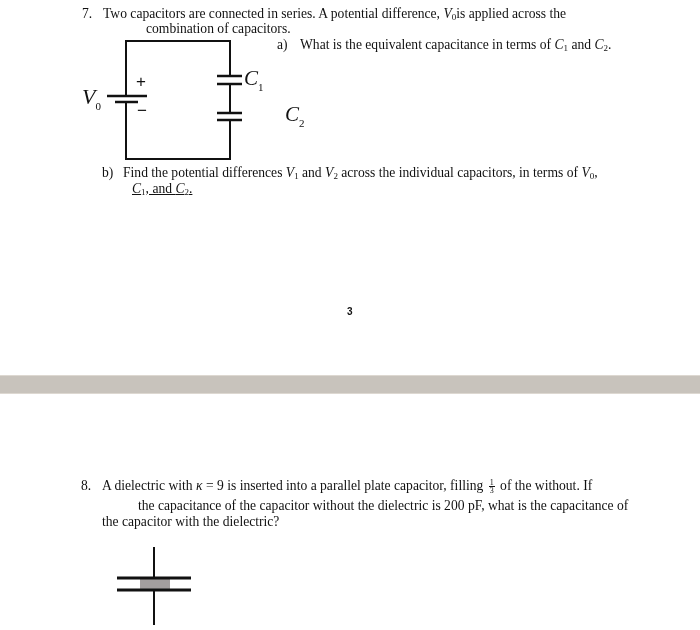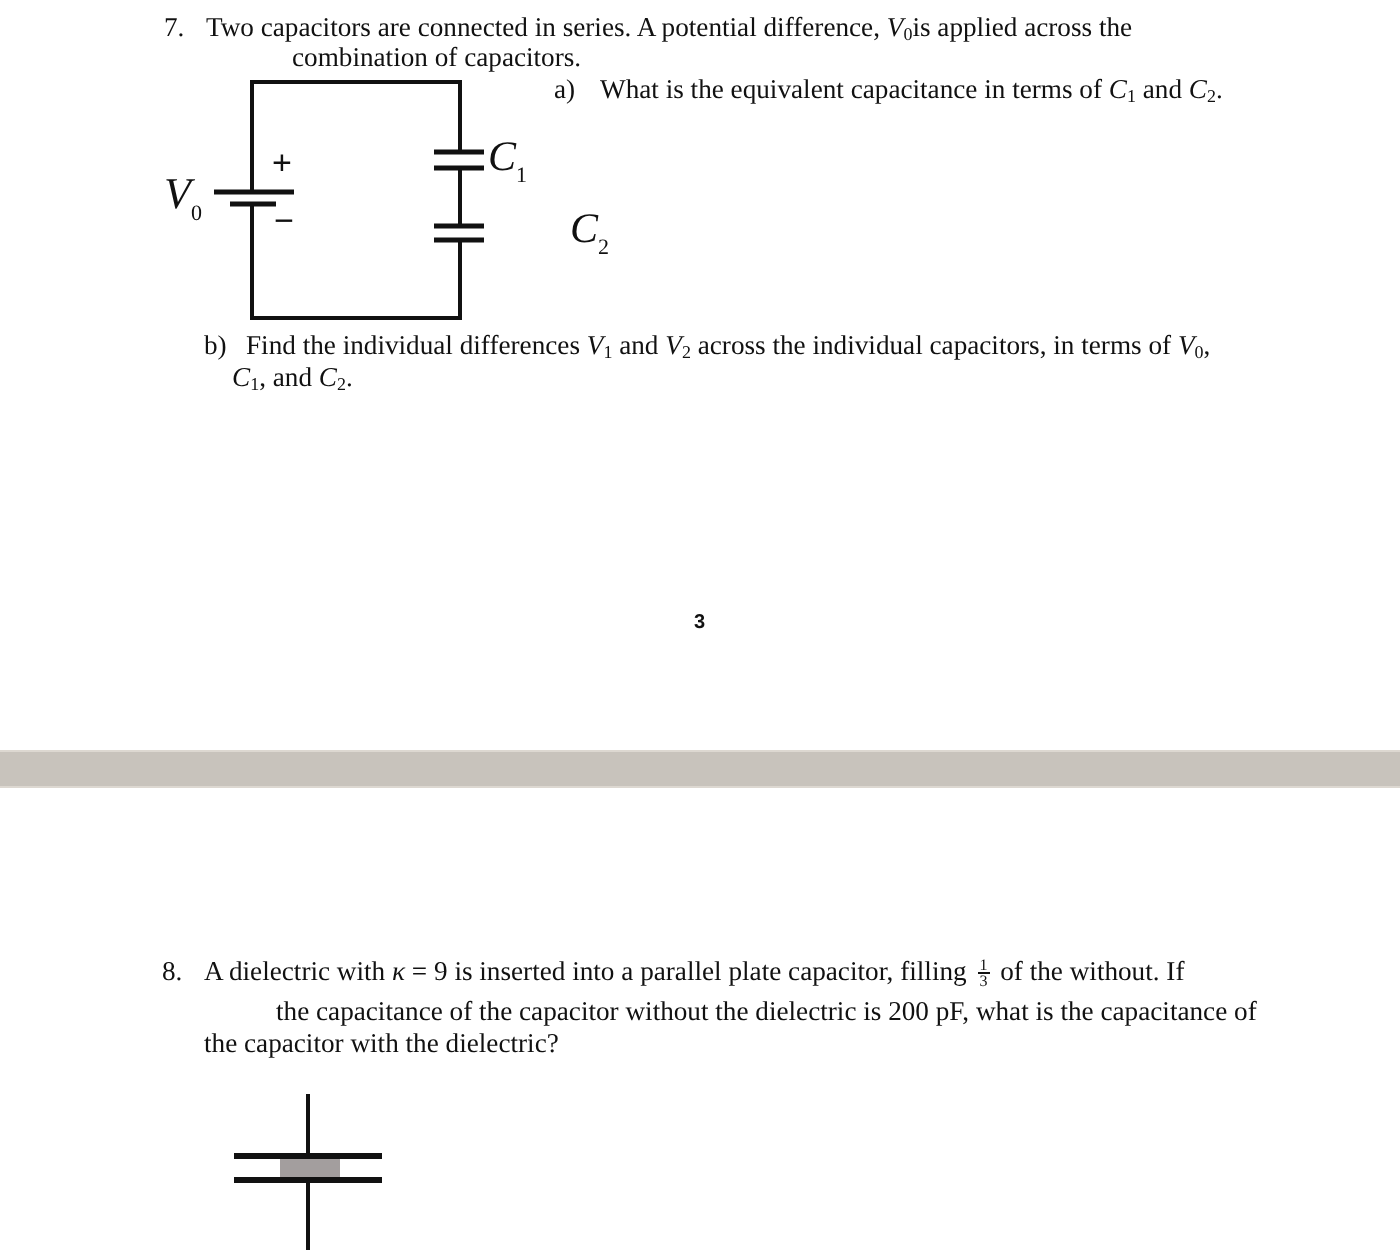--- a/index.html
+++ b/index.html
@@ -68,23 +68,23 @@
 <div class="abs" style="left:137px; top:101px; font-size:17px; font-family:'Liberation Sans', sans-serif;">−</div>
 <div class="abs" style="left:244px; top:66px; font-size:21px; font-style:italic;">
   <span>C</span><span style="font-size:11px; font-style:normal; vertical-align:-6px;">1</span>
 </div>
 <div class="abs" style="left:244px; top:102px; font-size:21px; font-style:italic;margin-left:41px;">
   <span>C</span><span style="font-size:11px; font-style:normal; vertical-align:-6px;">2</span>
 </div>
 
 <div class="abs q" style="left:102px; top:165px;">b)</div>
 <div class="abs q" style="left:123px; top:165px;">
-  <span>Find the individual differences </span><i class="m">V</i><sub>1</sub><span> and </span><i class="m">V</i><sub>2</sub><span> across the individual capacitors, in terms of </span><i class="m">V</i><sub>0</sub><span>,</span>
+  <span>Find the potential differences </span><i class="m">V</i><sub>1</sub><span> and </span><i class="m">V</i><sub>2</sub><span> across the individual capacitors, in terms of </span><i class="m">V</i><sub>0</sub><span>,</span>
 </div>
-<div class="abs q" style="left:116px; top:181px;">
+<div class="abs q" style="left:132px; top:181px;text-decoration:underline;">
   <i class="m">C</i><sub>1</sub><span>, and </span><i class="m">C</i><sub>2</sub><span>.</span>
 </div>
 
 <div class="abs pagenum" style="left:347px; top:306px;">3</div>
 
 <div class="band"></div>
 
 <div class="abs q" style="left:81px; top:478px;">8.</div>
 <div class="abs q" style="left:102px; top:478px;">
   <span>A dielectric with </span><i class="m">κ</i><span> = 9 is inserted into a parallel plate capacitor, filling </span><span class="frac"><span class="top">1</span><span>3</span></span><span> of the without. If</span>

